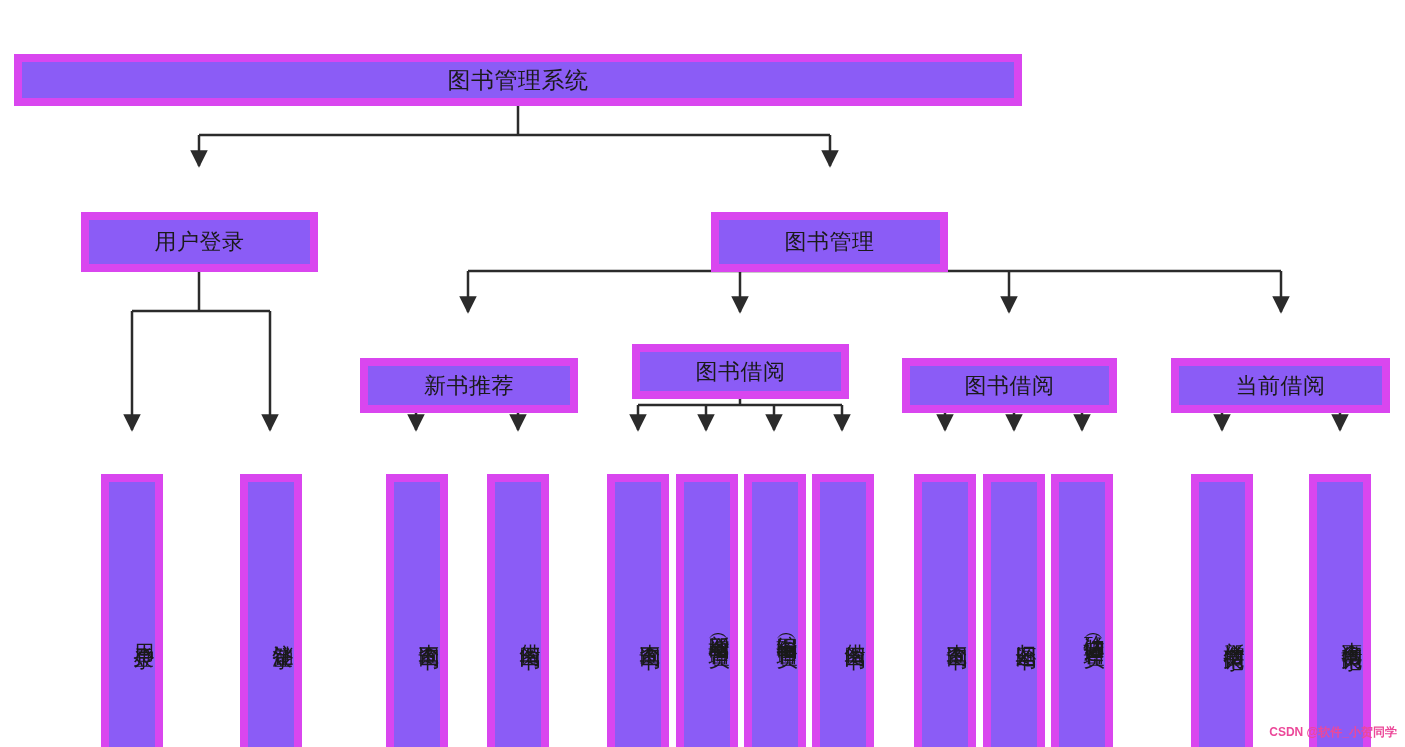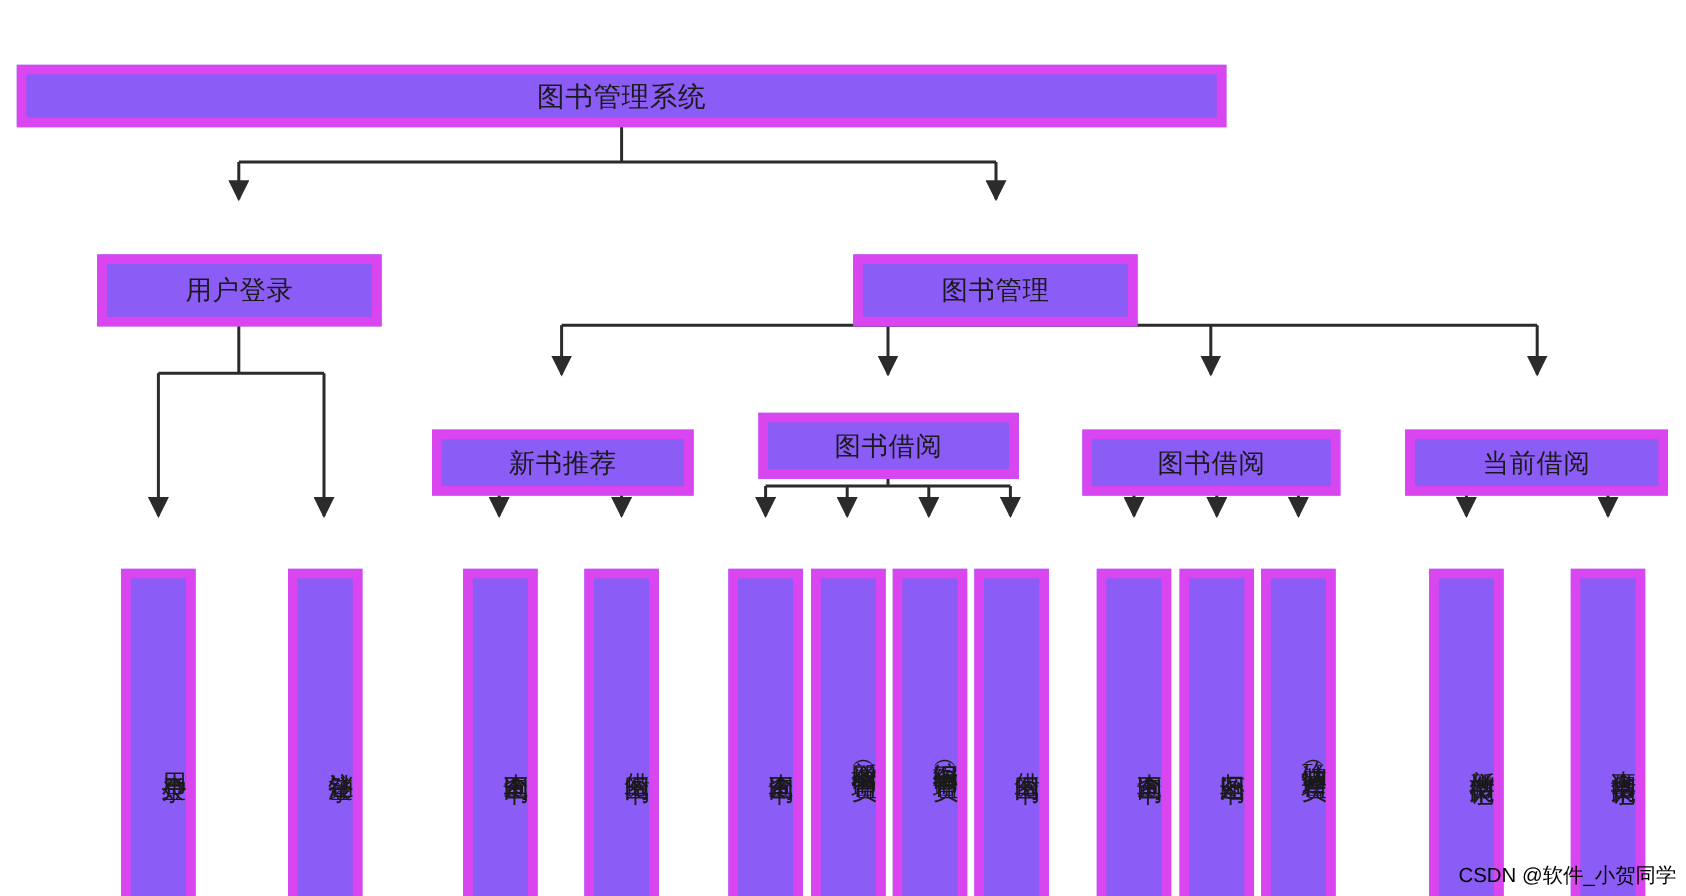--- a/index.html
+++ b/index.html
@@ -61,25 +61,26 @@
     display: block;
     white-space: nowrap;
   }
   .node.leaf.topaligned {
     padding-top: 6px;
   }
   #watermark {
     position: absolute;
     right: 8px;
     bottom: 6px;
-    font-size: 17px;
-    color: #000000;
+    font-size: 12px;
+    color: #ec4899;
     z-index: 5;
     white-space: nowrap;
     pointer-events: none;
+    font-weight: bold;
   }
 </style>
 </head>
 <body>
 
 <div id="diagram-root">
 
   <svg id="edge-layer" viewBox="0 0 1405 747" width="1405" height="747" xmlns="http://www.w3.org/2000/svg">
     <defs>
       <marker id="arrow" viewBox="0 0 10 10" refX="9" refY="5" markerWidth="7" markerHeight="7" orient="auto-start-reverse">

